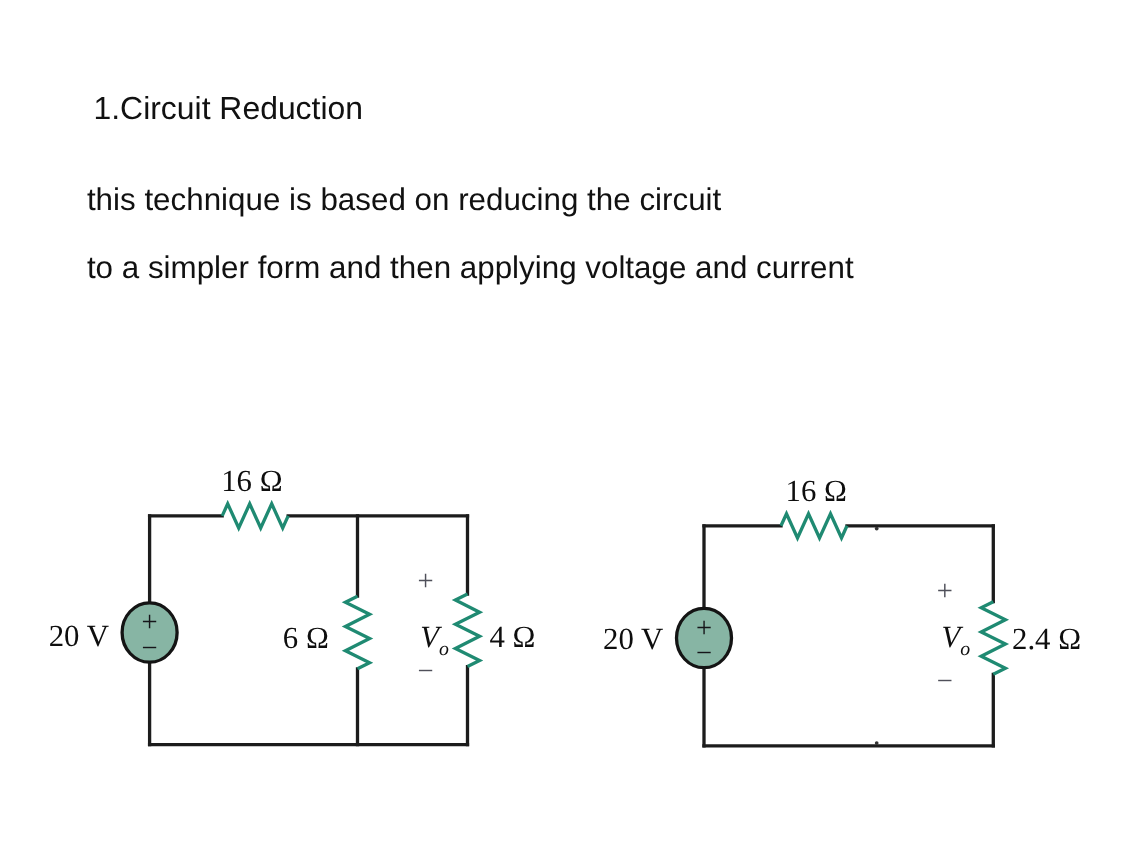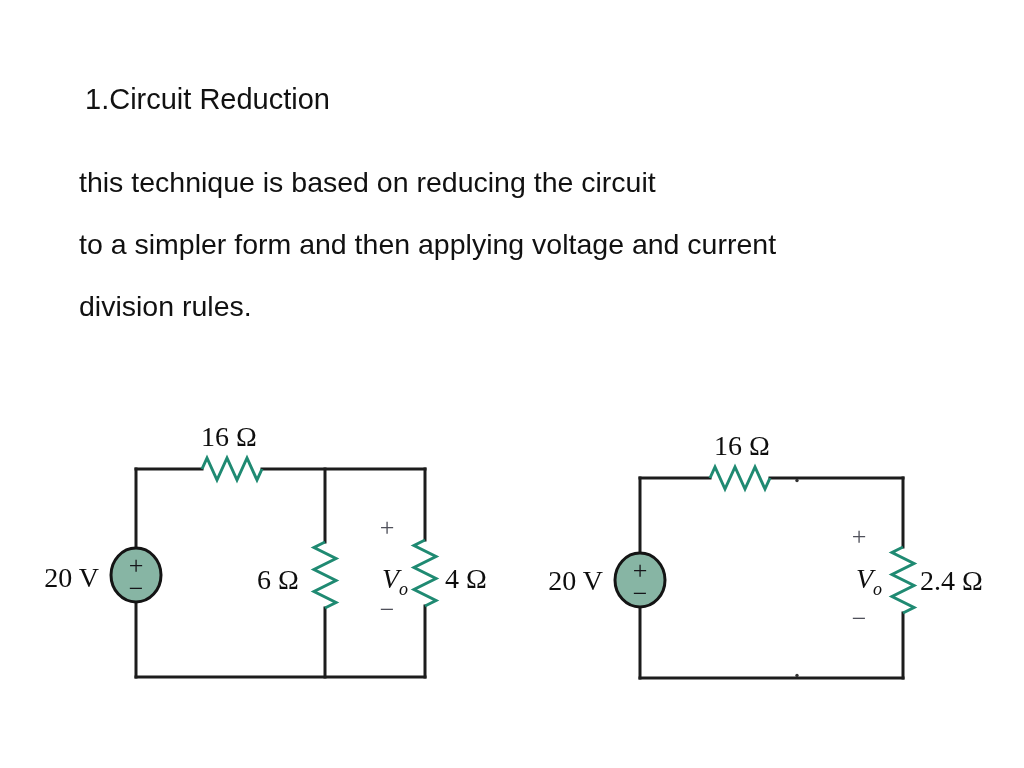--- a/index.html
+++ b/index.html
@@ -65,21 +65,20 @@
 </style>
 </head>
 <body>
 
 <div class="slide">
 
   <div class="slide-title">1.Circuit Reduction</div>
 
   <div class="body-line body-line-0">this technique is based on reducing the circuit</div>
   <div class="body-line body-line-1">to a simpler form and then applying voltage and current</div>
-  <div class="body-line body-line-2">division rules.</div>
 
   <svg class="circuit-svg circuit-left" width="480" height="300" viewBox="0 0 480 300">
 
     <path class="wire" d="M106,69 H172 M232,69 H395"></path>
     <path class="wire" d="M106,69 V148 M106,202 V277"></path>
     <path class="wire" d="M106,277 H395"></path>
     <path class="wire" d="M295,69 V142 M295,208 V277"></path>
     <path class="wire" d="M395,69 V140 M395,206 V277"></path>
 
     <path class="resistor" d="M172,69 l5,-11 l10,22 l10,-22 l10,22 l10,-22 l10,22 l5,-11"></path>

